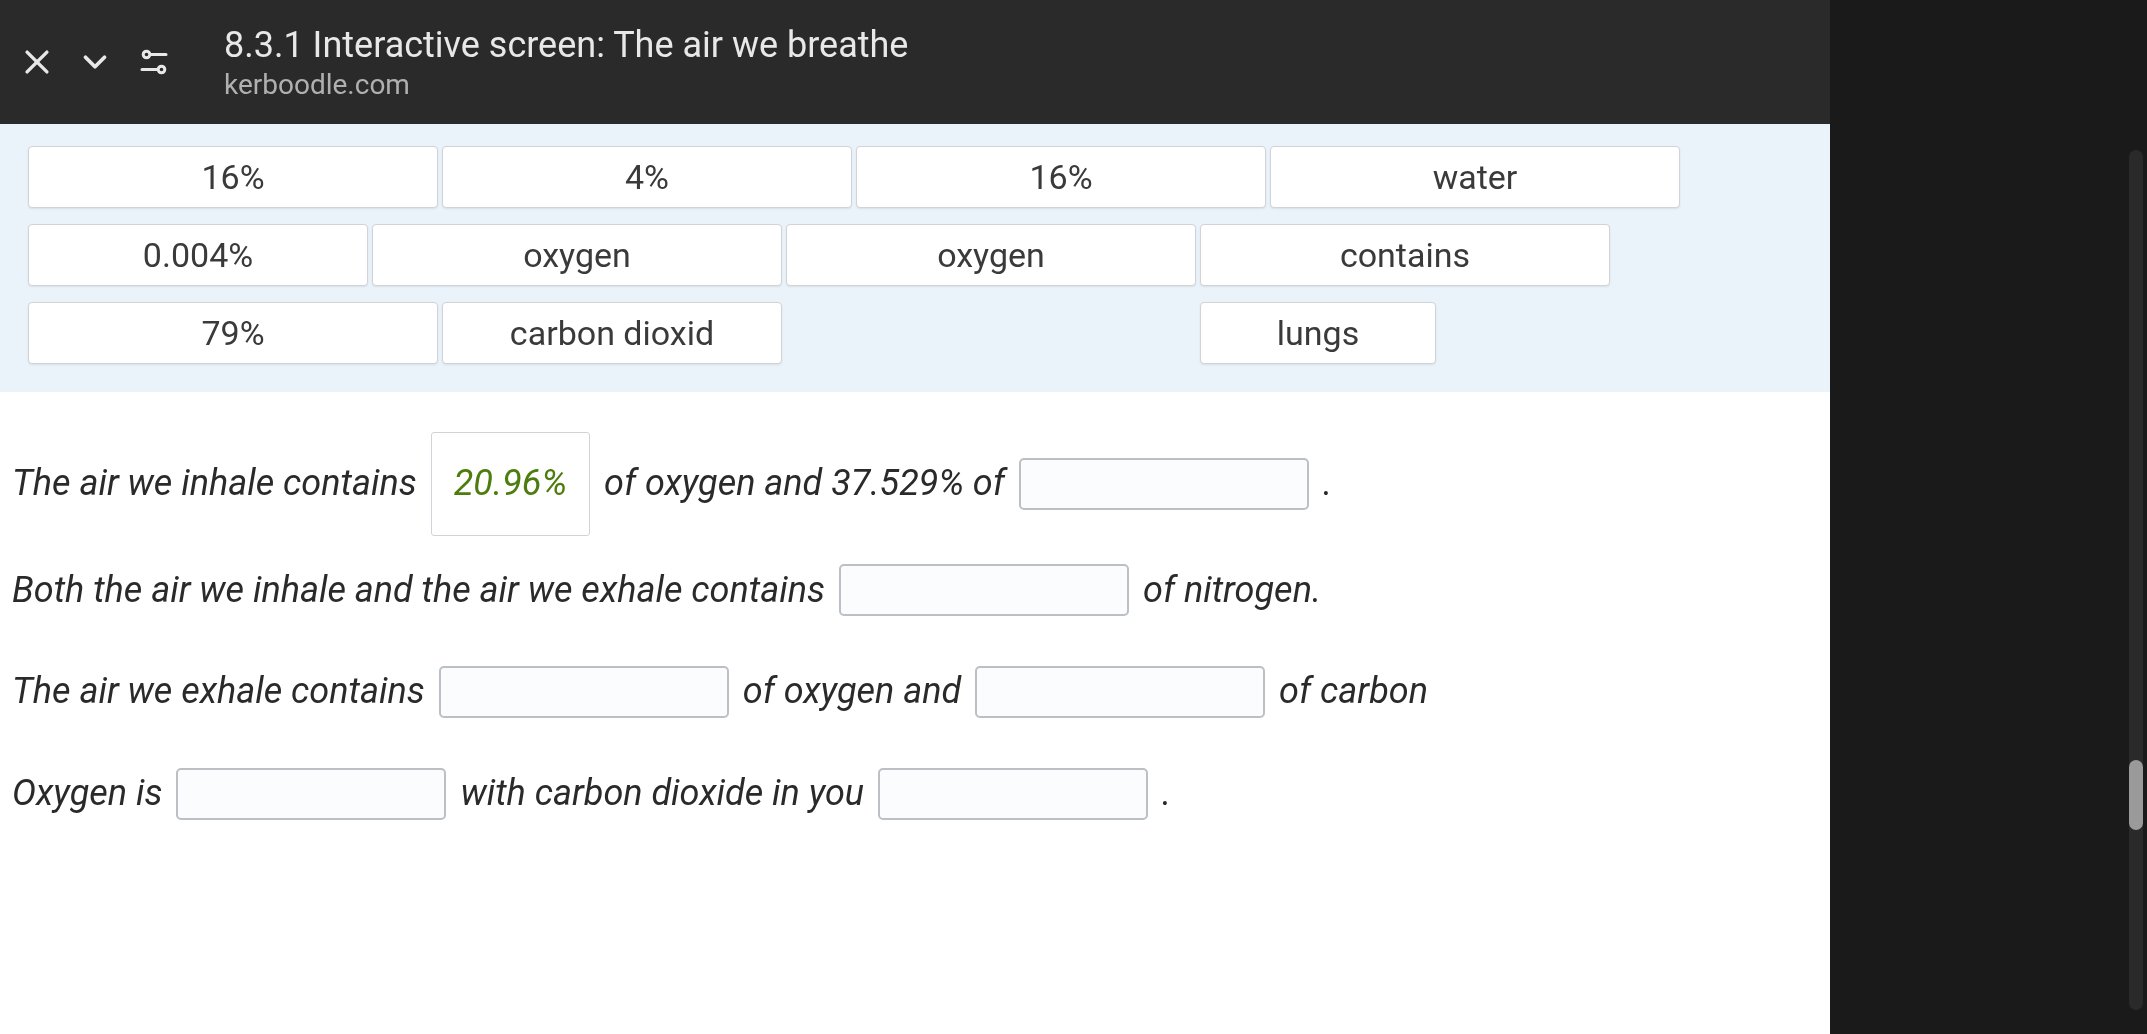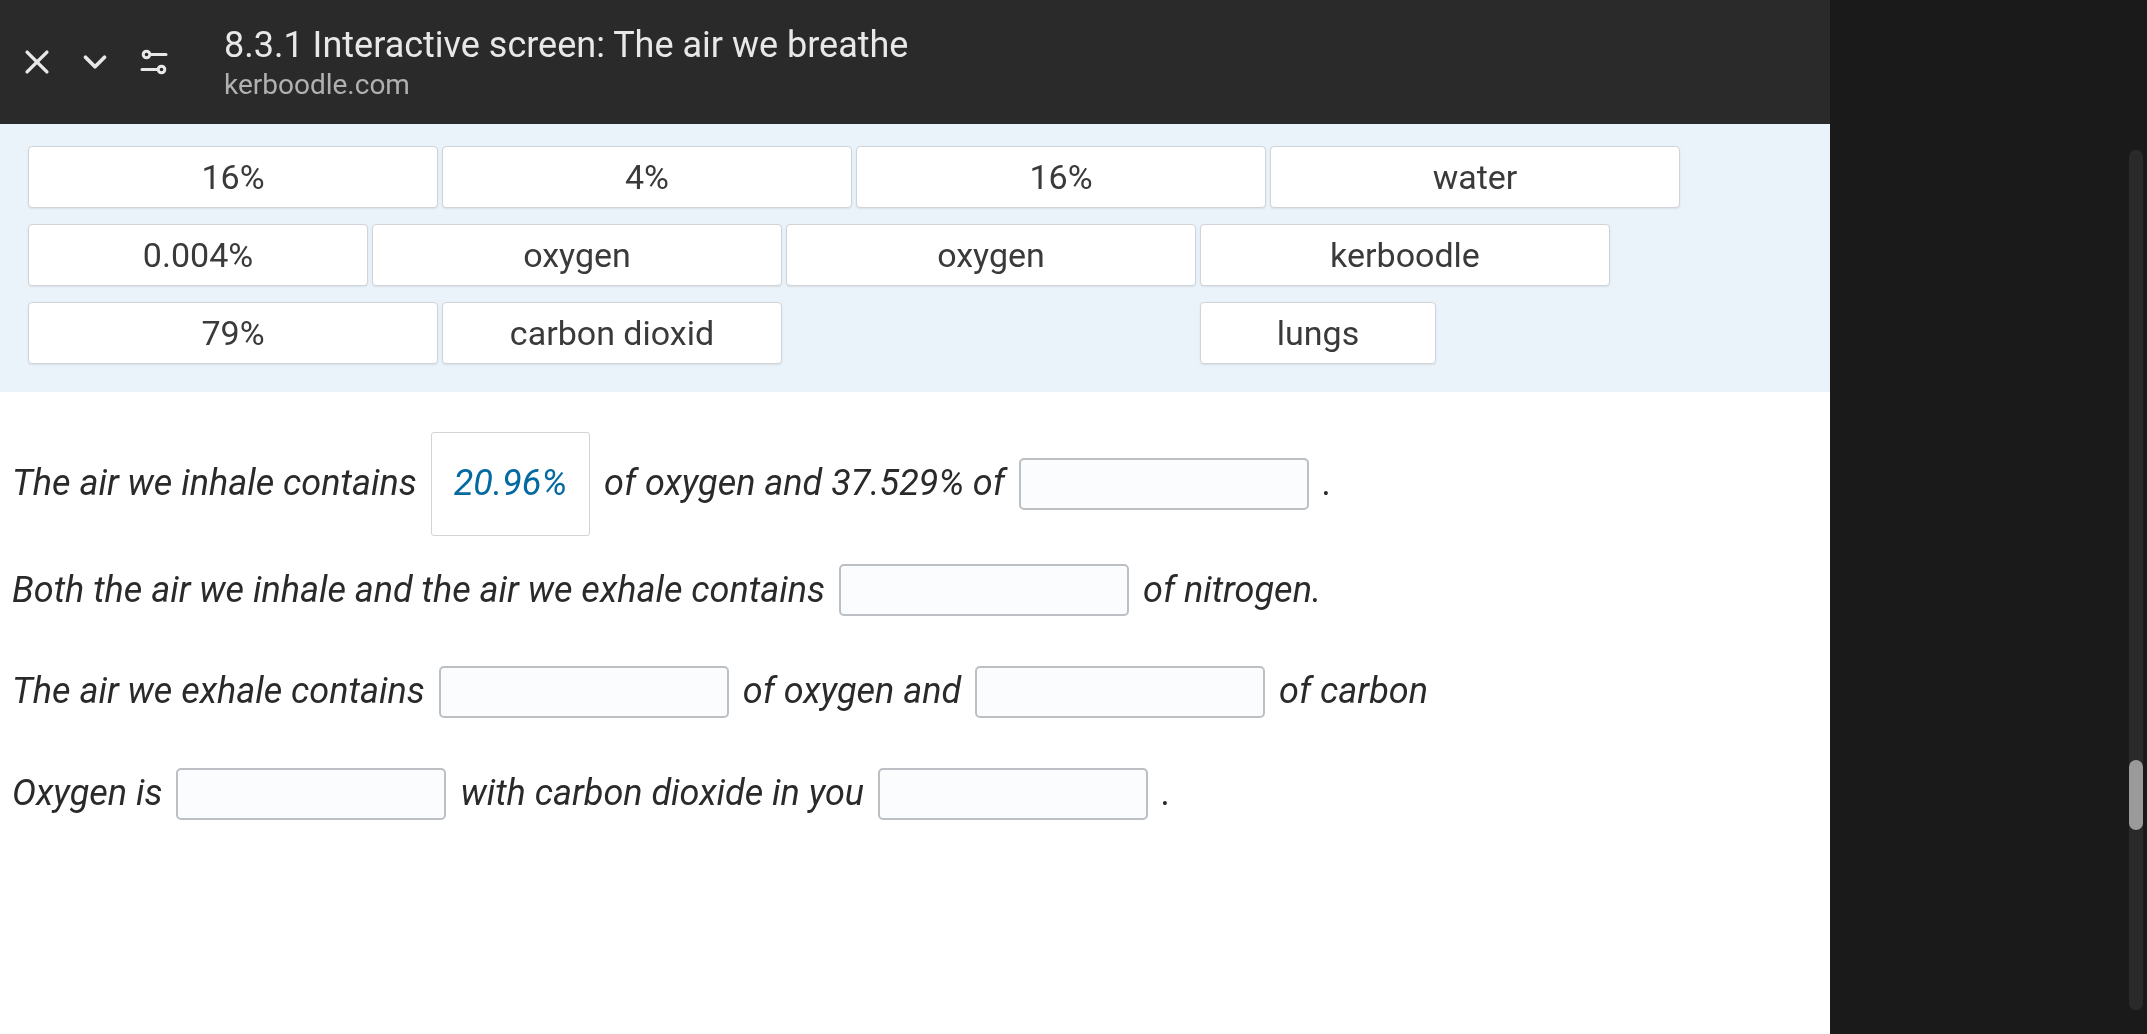--- a/index.html
+++ b/index.html
@@ -90,21 +90,21 @@
   align-items: center;
   flex-wrap: wrap;
   gap: 10px;
 }
 .filled {
   display: inline-block;
   border: 1px solid #d0d4d8;
   background: #fff;
   padding: 4px 22px;
   font-size: 36px;
-  color: #0369a1;
+  color: #4d7c0f;
   border-radius: 3px;
   margin: 0 4px;
 }
 .blank {
   display: inline-block;
   border: 2px solid #bcc0c4;
   background: #fbfcfd;
   width: 290px;
   height: 52px;
   border-radius: 5px;
@@ -195,21 +195,21 @@
 <div class="content-wrapper">
 
   <div class="word-bank">
     <div class="word-chip">16%</div>
     <div class="word-chip">4%</div>
     <div class="word-chip">16%</div>
     <div class="word-chip">water</div>
     <div class="word-chip" style="width:340px">0.004%</div>
     <div class="word-chip">oxygen</div>
     <div class="word-chip">oxygen</div>
-    <div class="word-chip">kerboodle</div>
+    <div class="word-chip">contains</div>
     <div class="word-chip">79%</div>
     <div class="word-chip" style="width:340px">carbon dioxid</div>
     <div style="width:410px"></div>
     <div class="word-chip" style="width:236px">lungs</div>
   </div>
 
   <div class="passage">
     <div class="sentence">
       <span>The air we inhale contains</span>
       <span class="filled">20.96%</span>

